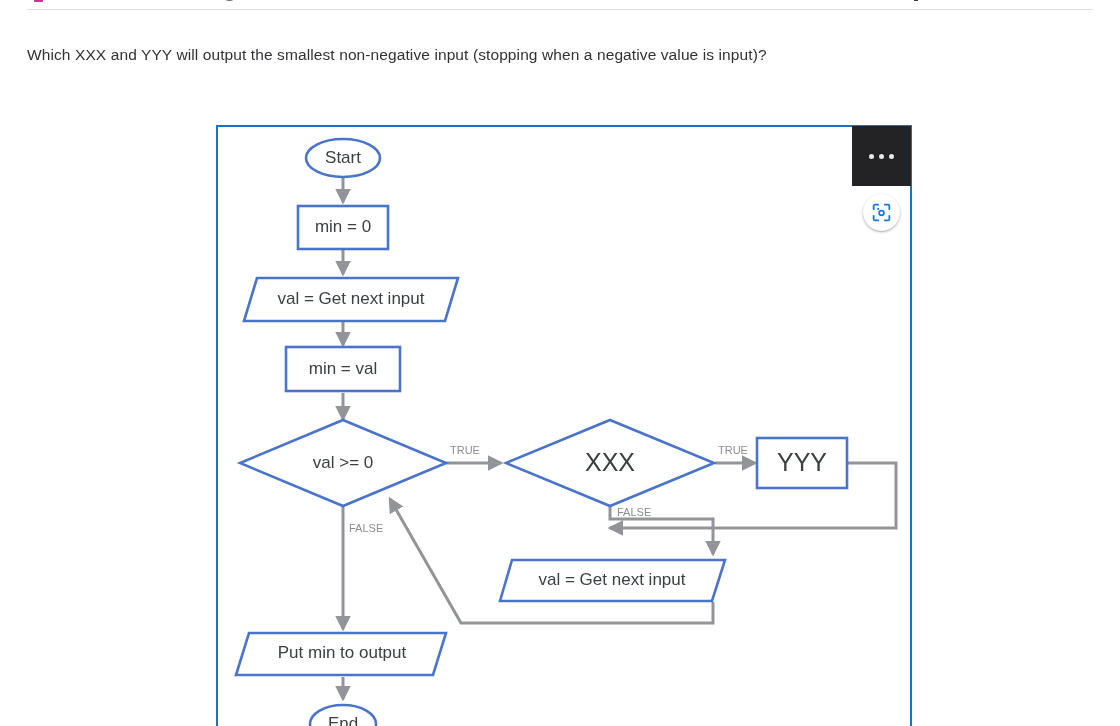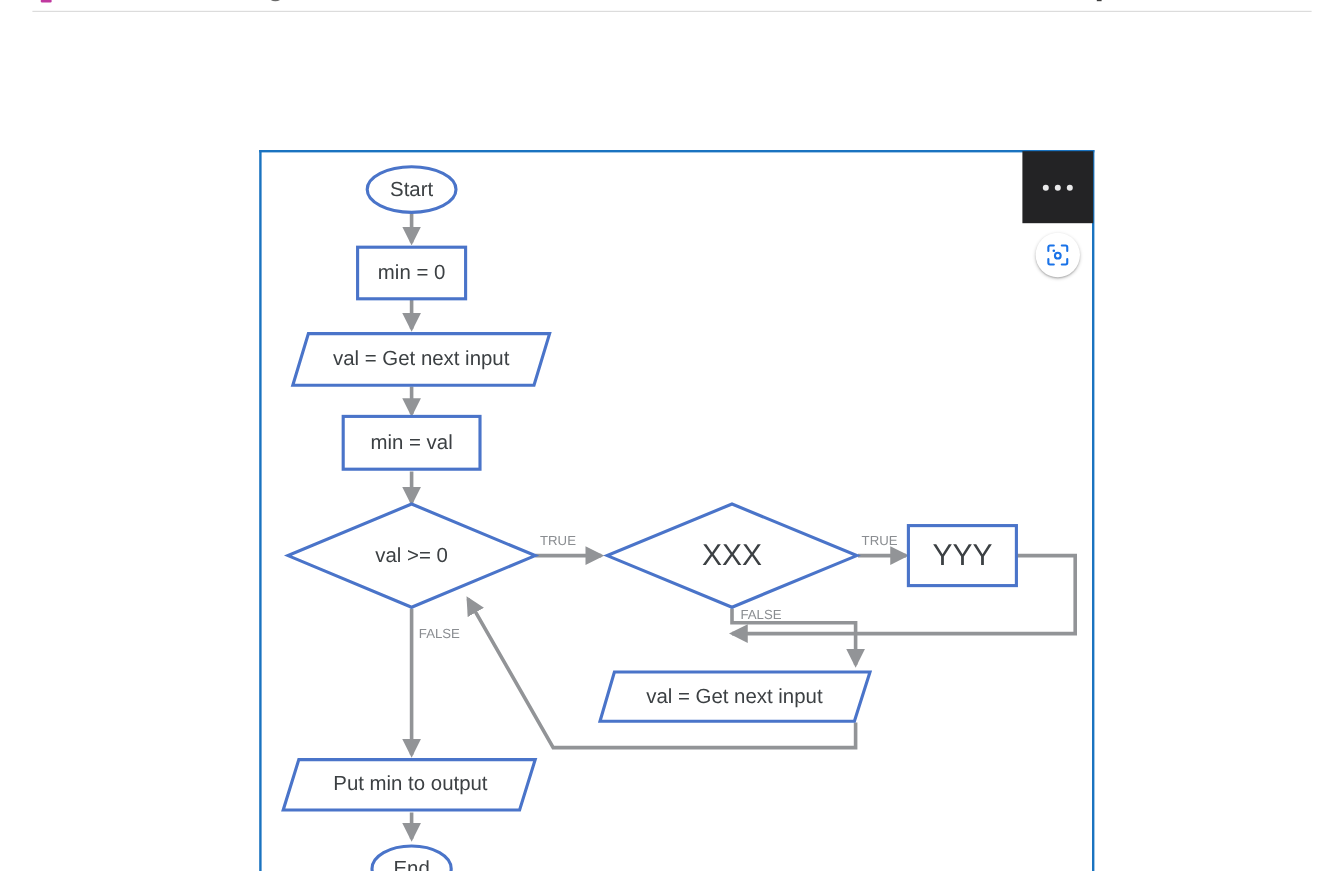--- a/index.html
+++ b/index.html
@@ -144,20 +144,21 @@
 <div id="page">
 
   <div class="top-strip">
     <div class="strip-sliver-pink"></div>
     <div class="strip-sliver-dark"></div>
 
     <div class="strip-sliver-right"></div>
   </div>
   <div class="top-rule"></div>
 
+  <div class="question">Which XXX and YYY will output the smallest non-negative input (stopping when a negative value is input)?</div>
 
   <div class="chart-card">
     <div class="chart-svg-wrap">
       <svg width="692" height="599" viewBox="0 0 692 599" xmlns="http://www.w3.org/2000/svg">
         <defs>
           <marker id="arrow" viewBox="0 0 10 10" refX="8.4" refY="5" markerWidth="5.2" markerHeight="5.2" orient="auto-start-reverse">
             <path d="M 0 0 L 10 5 L 0 10 z" fill="#929497"></path>
           </marker>
         </defs>
 

